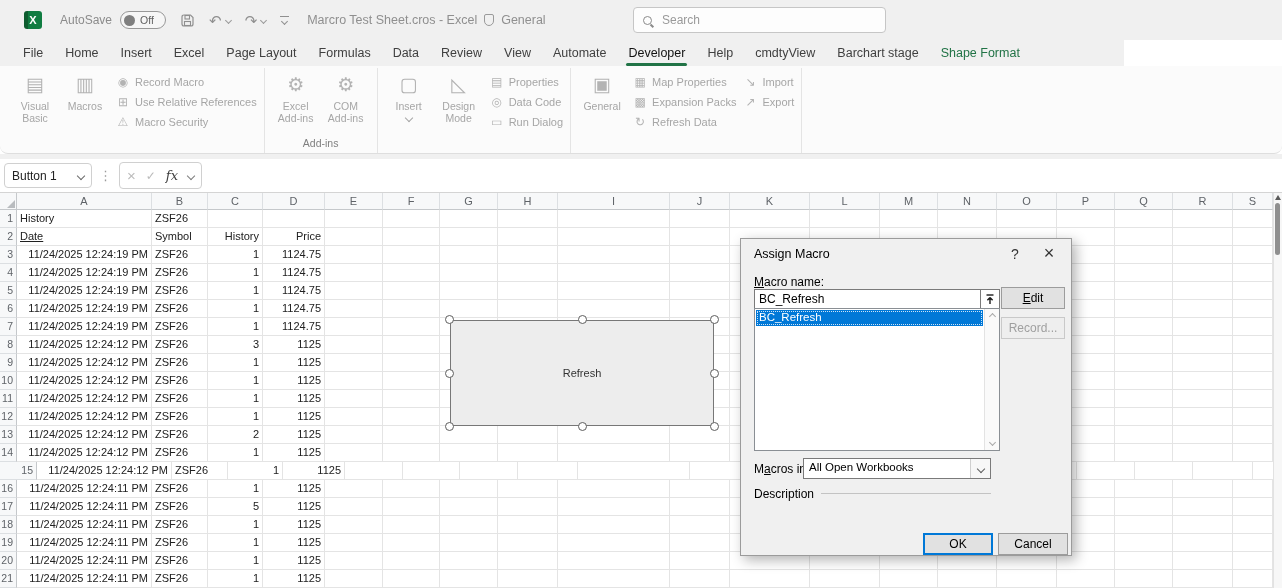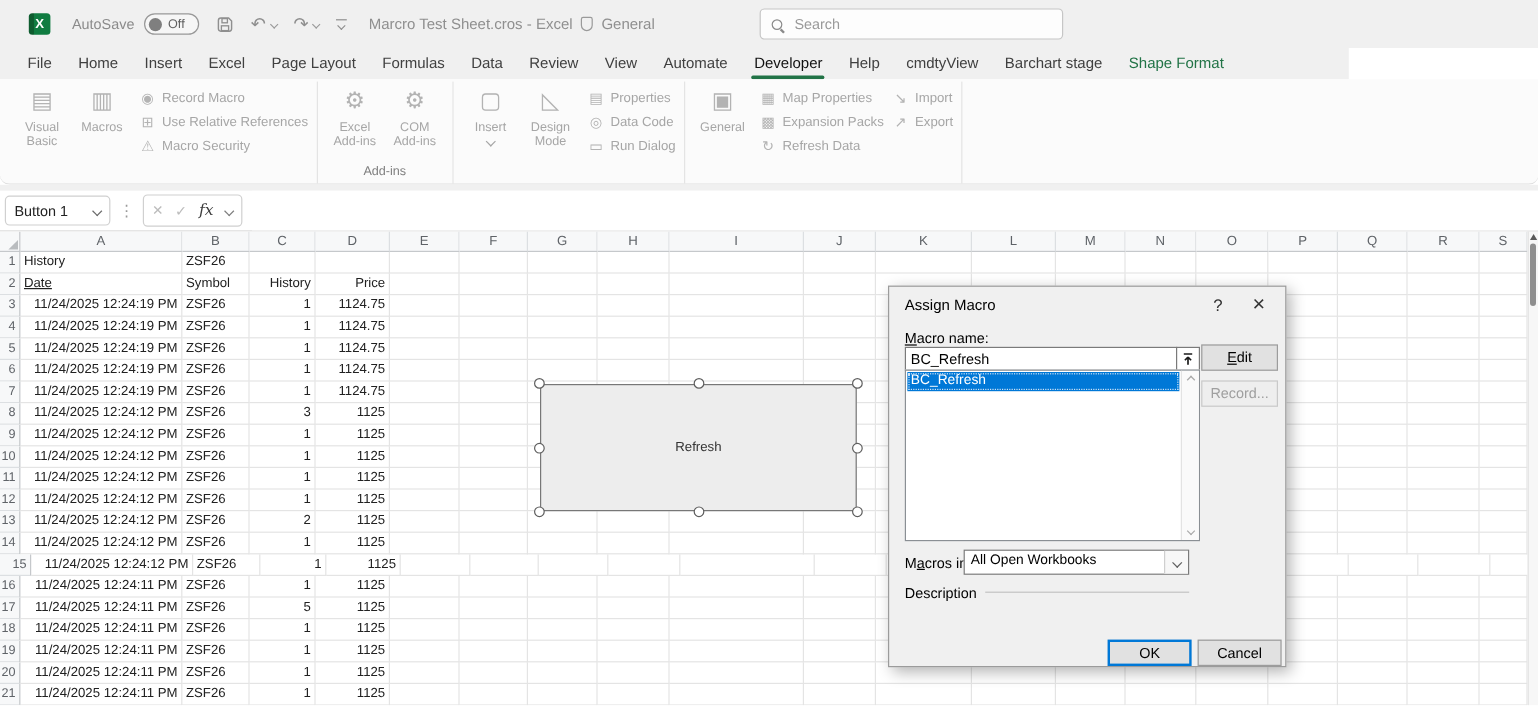--- a/index.html
+++ b/index.html
@@ -652,21 +652,21 @@
         <div class="g-cell" style="width: 70px;"></div>
         <div class="g-cell" style="width: 58px;"></div>
         <div class="g-cell" style="width: 59px;"></div>
         <div class="g-cell" style="width: 60px;"></div>
         <div class="g-cell" style="width: 58px;"></div>
         <div class="g-cell" style="width: 58px;"></div>
         <div class="g-cell" style="width: 60px;"></div>
         <div class="g-cell" style="width: 40px;"></div>
       </div>
       <div class="g-row">
-        <div class="g-rowhdr" style="width: 26px;">15</div>
+        <div class="g-rowhdr" style="width: 37px;">15</div>
         <div class="g-cell num" style="width: 135px;">11/24/2025 12:24:12 PM</div>
         <div class="g-cell" style="width: 56px;">ZSF26</div>
         <div class="g-cell num" style="width: 55px;">1</div>
         <div class="g-cell num" style="width: 62px;">1125</div>
         <div class="g-cell" style="width: 58px;"></div>
         <div class="g-cell" style="width: 57px;"></div>
         <div class="g-cell" style="width: 58px;"></div>
         <div class="g-cell" style="width: 60px;"></div>
         <div class="g-cell" style="width: 112px;"></div>
         <div class="g-cell" style="width: 60px;"></div>

